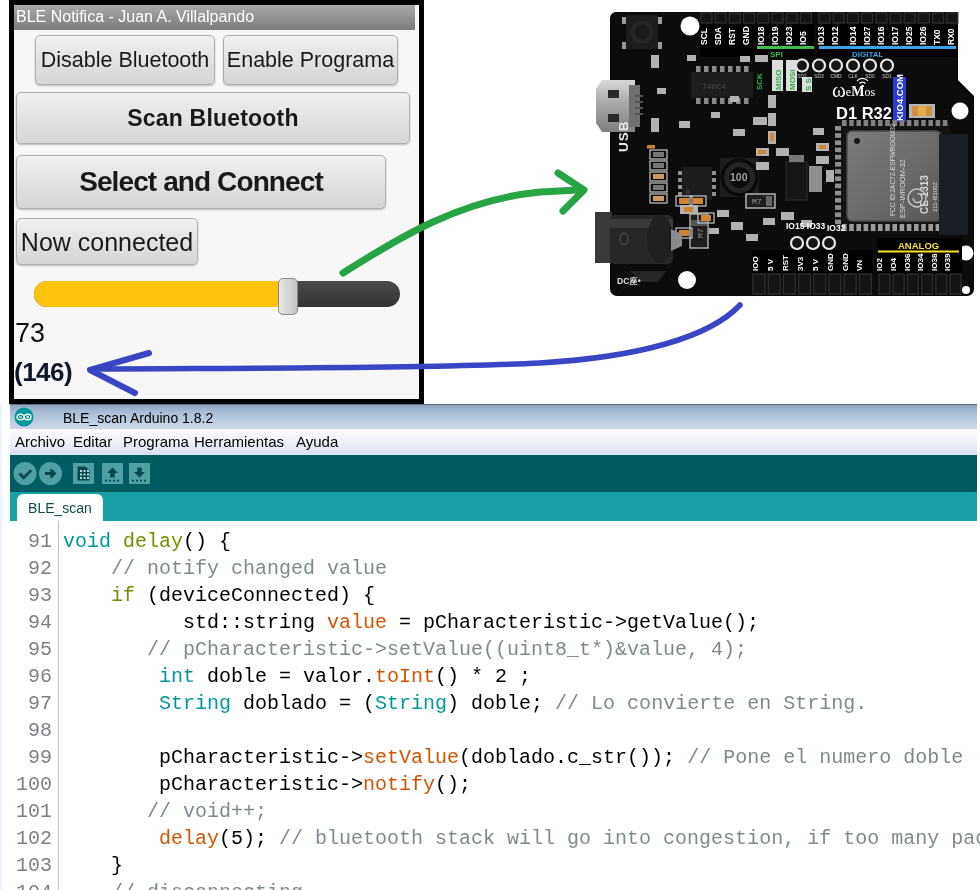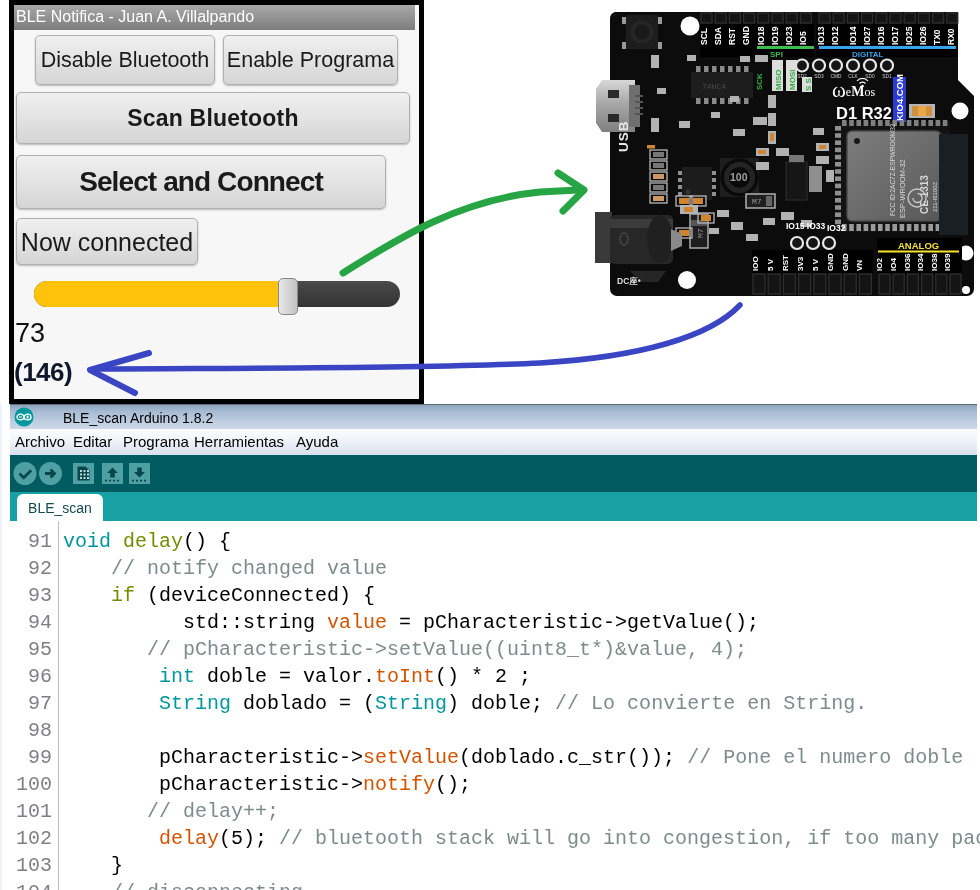--- a/index.html
+++ b/index.html
@@ -152,21 +152,21 @@
     <div id="src"><span class="kw">void</span> <span class="fn">delay</span>() {
     <span class="cm">// notify changed value</span>
     <span class="fn">if</span> (deviceConnected) {
           std::string <span class="lit">value</span> = pCharacteristic-&gt;getValue();
        <span class="cm">// pCharacteristic-&gt;setValue((uint8_t*)&amp;value, 4);</span>
         <span class="kw">int</span> doble = valor.<span class="lit">toInt</span>() * 2 ;
         <span class="kw">String</span> doblado = (<span class="kw">String</span>) doble; <span class="cm">// Lo convierte en String.</span>
 
         pCharacteristic-&gt;<span class="lit">setValue</span>(doblado.c_str()); <span class="cm">// Pone el numero doble</span>
         pCharacteristic-&gt;<span class="lit">notify</span>();
-       <span class="cm">// delay++;</span>
+       <span class="cm">// void++;</span>
         <span class="lit">delay</span>(5); <span class="cm">// bluetooth stack will go into congestion, if too many packets</span>
     }
     <span class="cm">// disconnecting</span></div>
   </div>
 </div>
 
 <svg id="board" class="abs" style="left:590px; top:0;" width="390" height="310" viewBox="0 0 390 310">
 <defs>
 <linearGradient id="met" x1="0" y1="0" x2="0" y2="1">
         <stop offset="0" stop-color="#d8d8d8"></stop>

